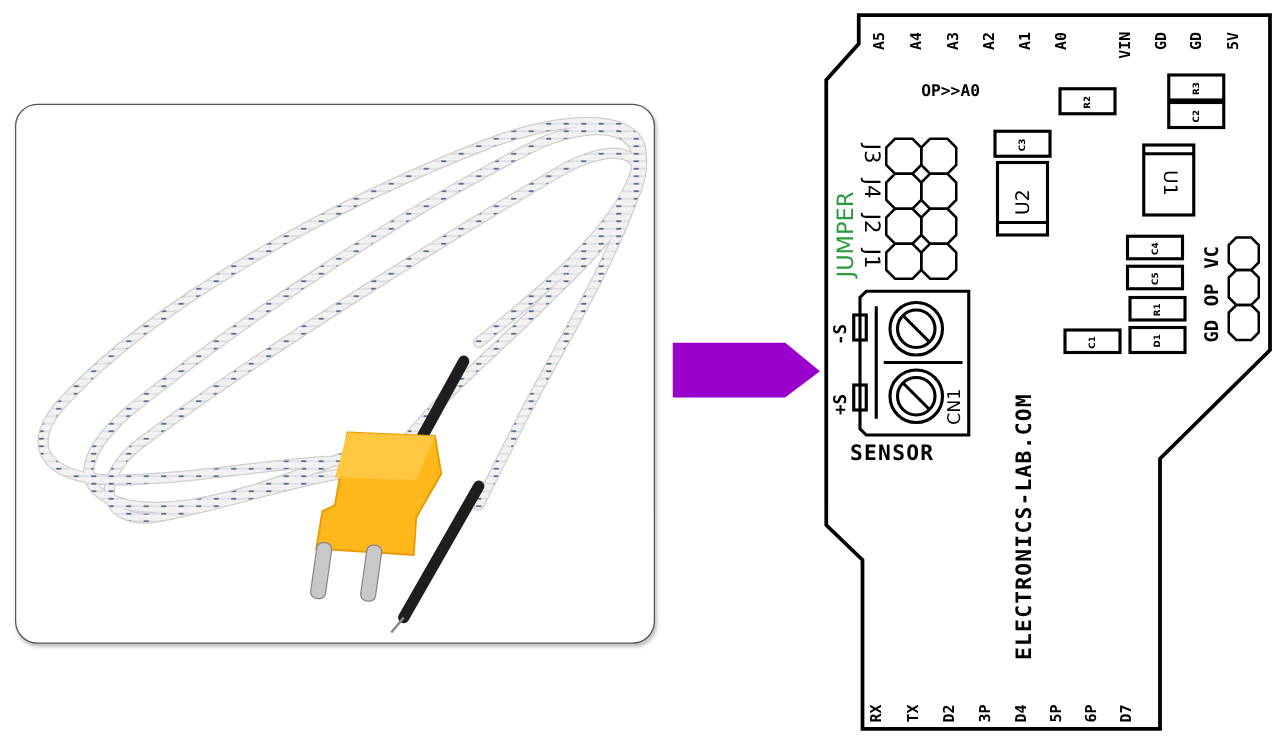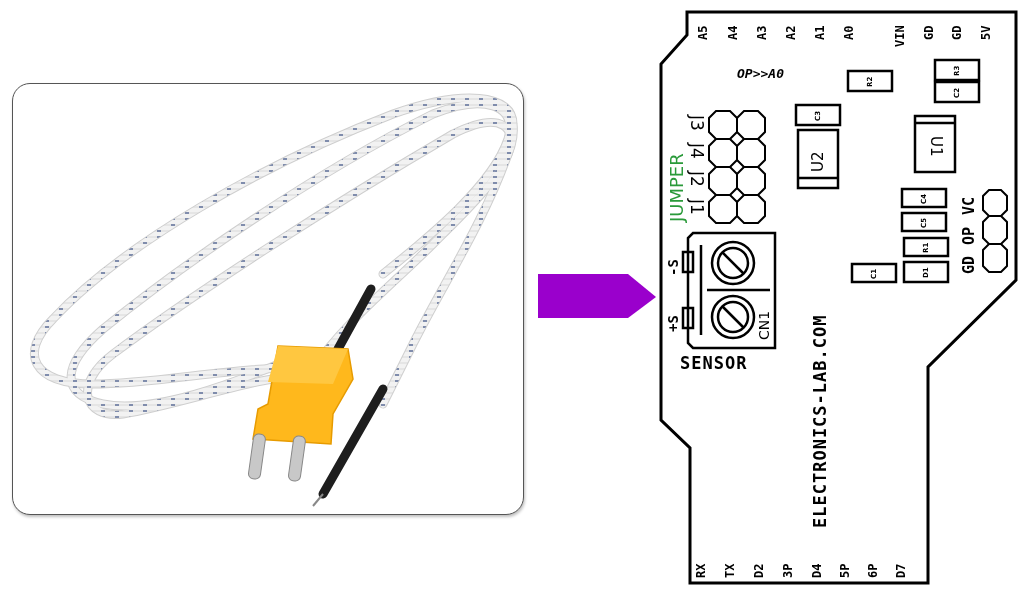--- a/index.html
+++ b/index.html
@@ -5,21 +5,21 @@
   html, body { margin: 0; padding: 0; background: #ffffff; }
   body { width: 1024px; height: 591px; position: relative; overflow: hidden; font-family: "DejaVu Sans", sans-serif; }
   .photo-frame { position: absolute; left: 12px; top: 83px; width: 510px; height: 430px; border: 1.5px solid #555; border-radius: 18px; background: #fff; box-shadow: 1px 2px 3px rgba(0,0,0,0.25); overflow: hidden; }
   .photo-frame svg { position: absolute; left: 0; top: 0; }
   .arrow { position: absolute; left: 538px; top: 274px; }
   .board { position: absolute; left: 0; top: 0; }
   .lbl { position: absolute; font-family: "DejaVu Sans Mono", monospace; font-weight: bold; color: #000; white-space: nowrap; transform-origin: left top; }
   .rot { transform: rotate(-90deg); }
   .pin { font-size: 12px; }
   .comp { font-size: 7px; font-weight: bold; font-family: "DejaVu Sans", sans-serif; }
-  .big { font-size: 13px; font-style: italic; }
+  .big { font-size: 13px; }
   .site { font-size: 17px; letter-spacing: 1px; }
   .jumper { font-family: "DejaVu Sans", sans-serif; font-weight: normal; color: #2a9a3a; font-size: 18px; }
   .jn { font-family: "DejaVu Sans", sans-serif; font-weight: normal; font-size: 17px; }
 </style>
 </head>
 <body>
 
 <div class="photo-frame">
   <svg width="510" height="430" viewBox="0 0 510 430">
     <defs>

